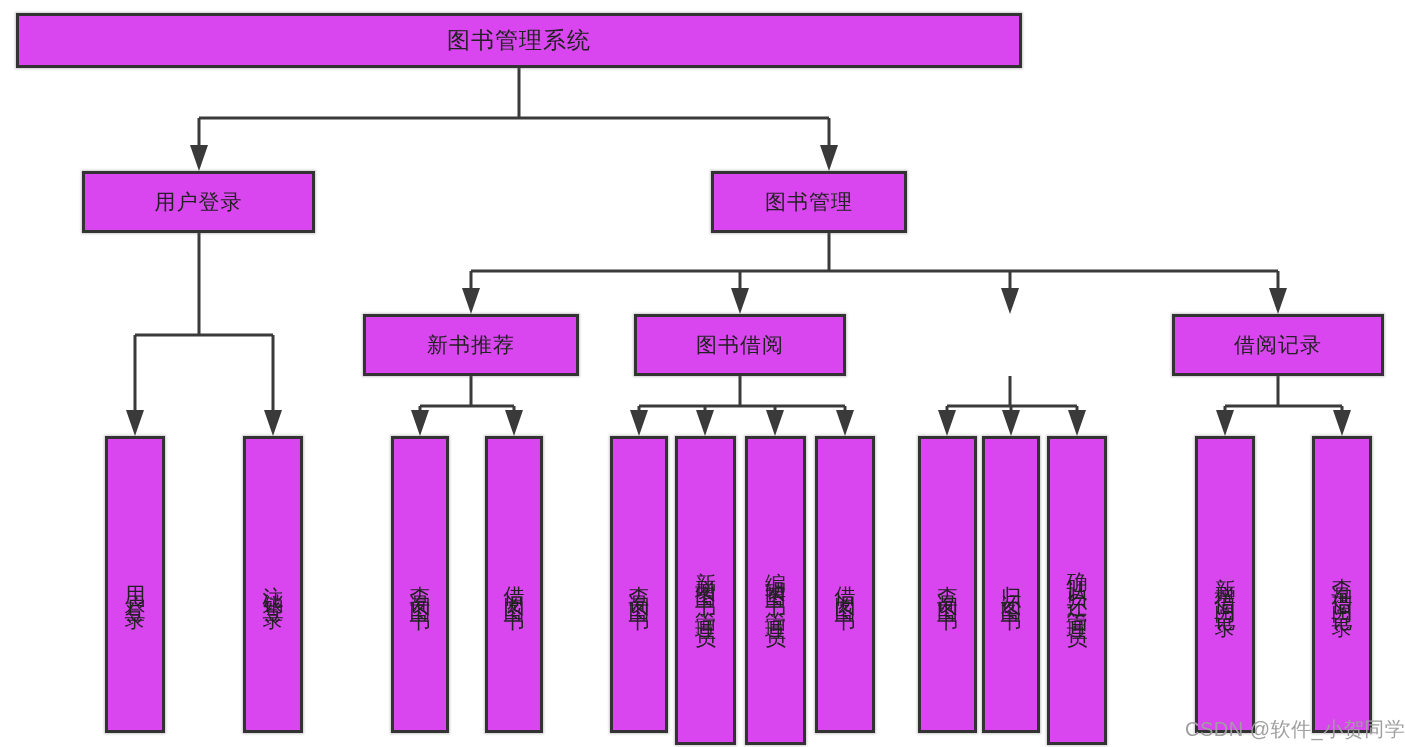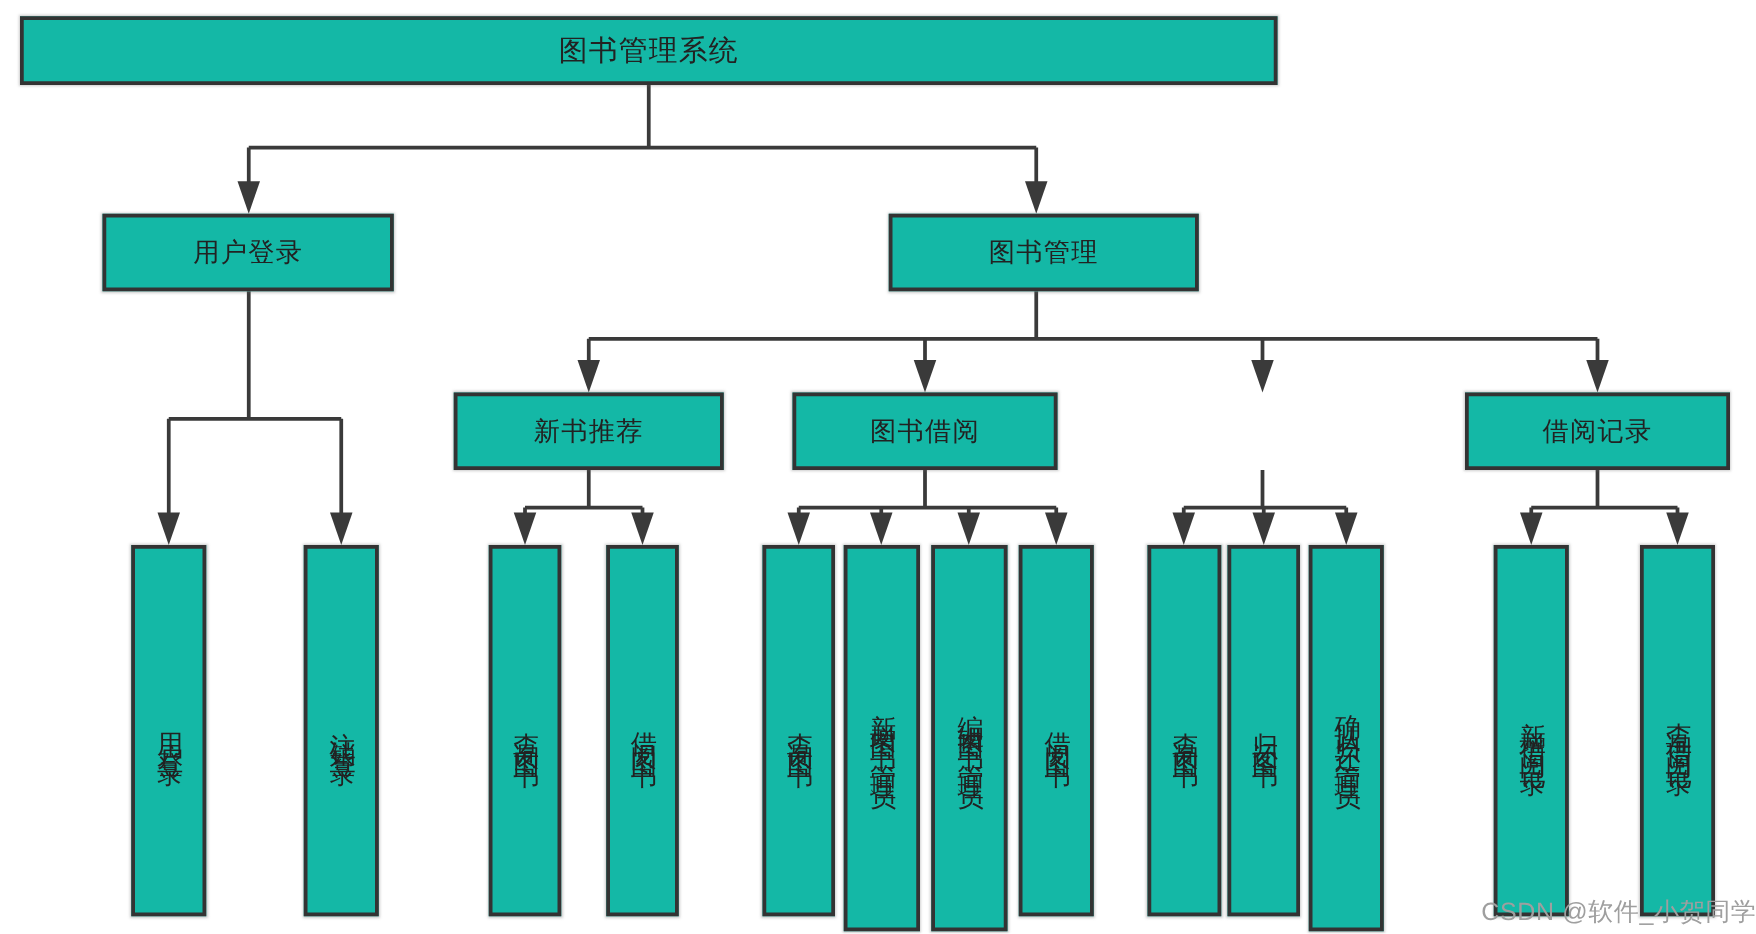--- a/index.html
+++ b/index.html
@@ -17,21 +17,21 @@
     width:1405px;height:747px;
     background:var(--background);
     overflow:hidden;
   }
   .connector-layer{position:absolute;left:0;top:0;z-index:1;}
   .conn-path{fill:none;stroke:var(--line);stroke-width:3;}
   .conn{stroke:var(--line);stroke-width:3;}
   .arrowhead{fill:var(--line);stroke:none;}
   .box{
     position:absolute;
-    background:#14b8a6;
+    background:#d946ef;
     border:3px solid var(--box-border);
     box-shadow:0 0 2px 1px rgba(110,110,110,0.35);
     display:flex;align-items:center;justify-content:center;
     z-index:2;
   }
   .box .lbl{
     color:var(--text);
     font-size:21px;
     letter-spacing:1px;
     white-space:nowrap;
@@ -108,21 +108,21 @@
       <polygon points="1333,410 1351,410 1342,436" class="arrowhead"></polygon>
     </svg>
 
   <div class="box root" style="left:16px;top:13px;width:1006px;height:55px">
     <span class="lbl">图书管理系统</span>
   </div>
 
   <div class="box" style="left:82px;top:171px;width:233px;height:62px">
     <span class="lbl">用户登录</span>
   </div>
-  <div class="box" style="left:711px;top:171px;width:248px;height:62px">
+  <div class="box" style="left:711px;top:171px;width:196px;height:62px">
     <span class="lbl">图书管理</span>
   </div>
 
   <div class="box" style="left:363px;top:314px;width:216px;height:62px">
     <span class="lbl">新书推荐</span>
   </div>
   <div class="box" style="left:634px;top:314px;width:212px;height:62px">
     <span class="lbl">图书借阅</span>
   </div>
   <div class="box" style="left:1172px;top:314px;width:212px;height:62px">

